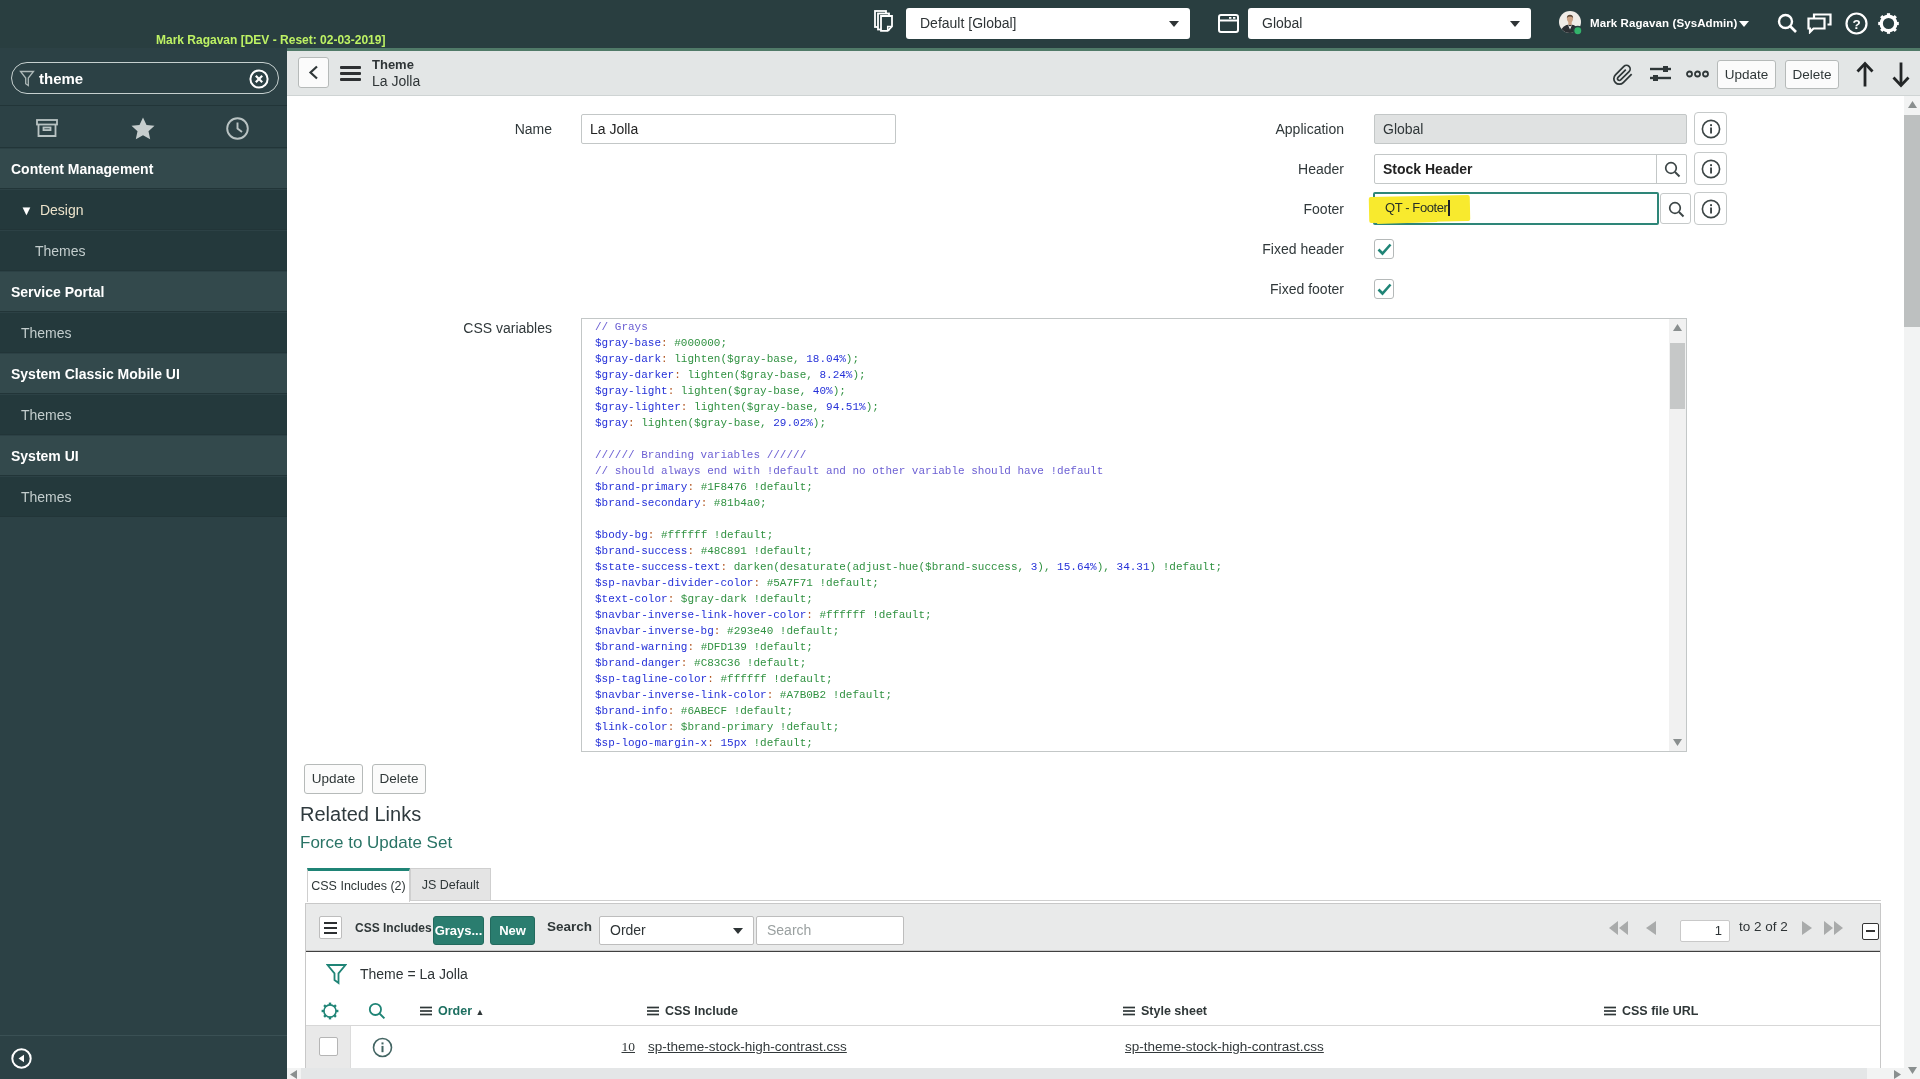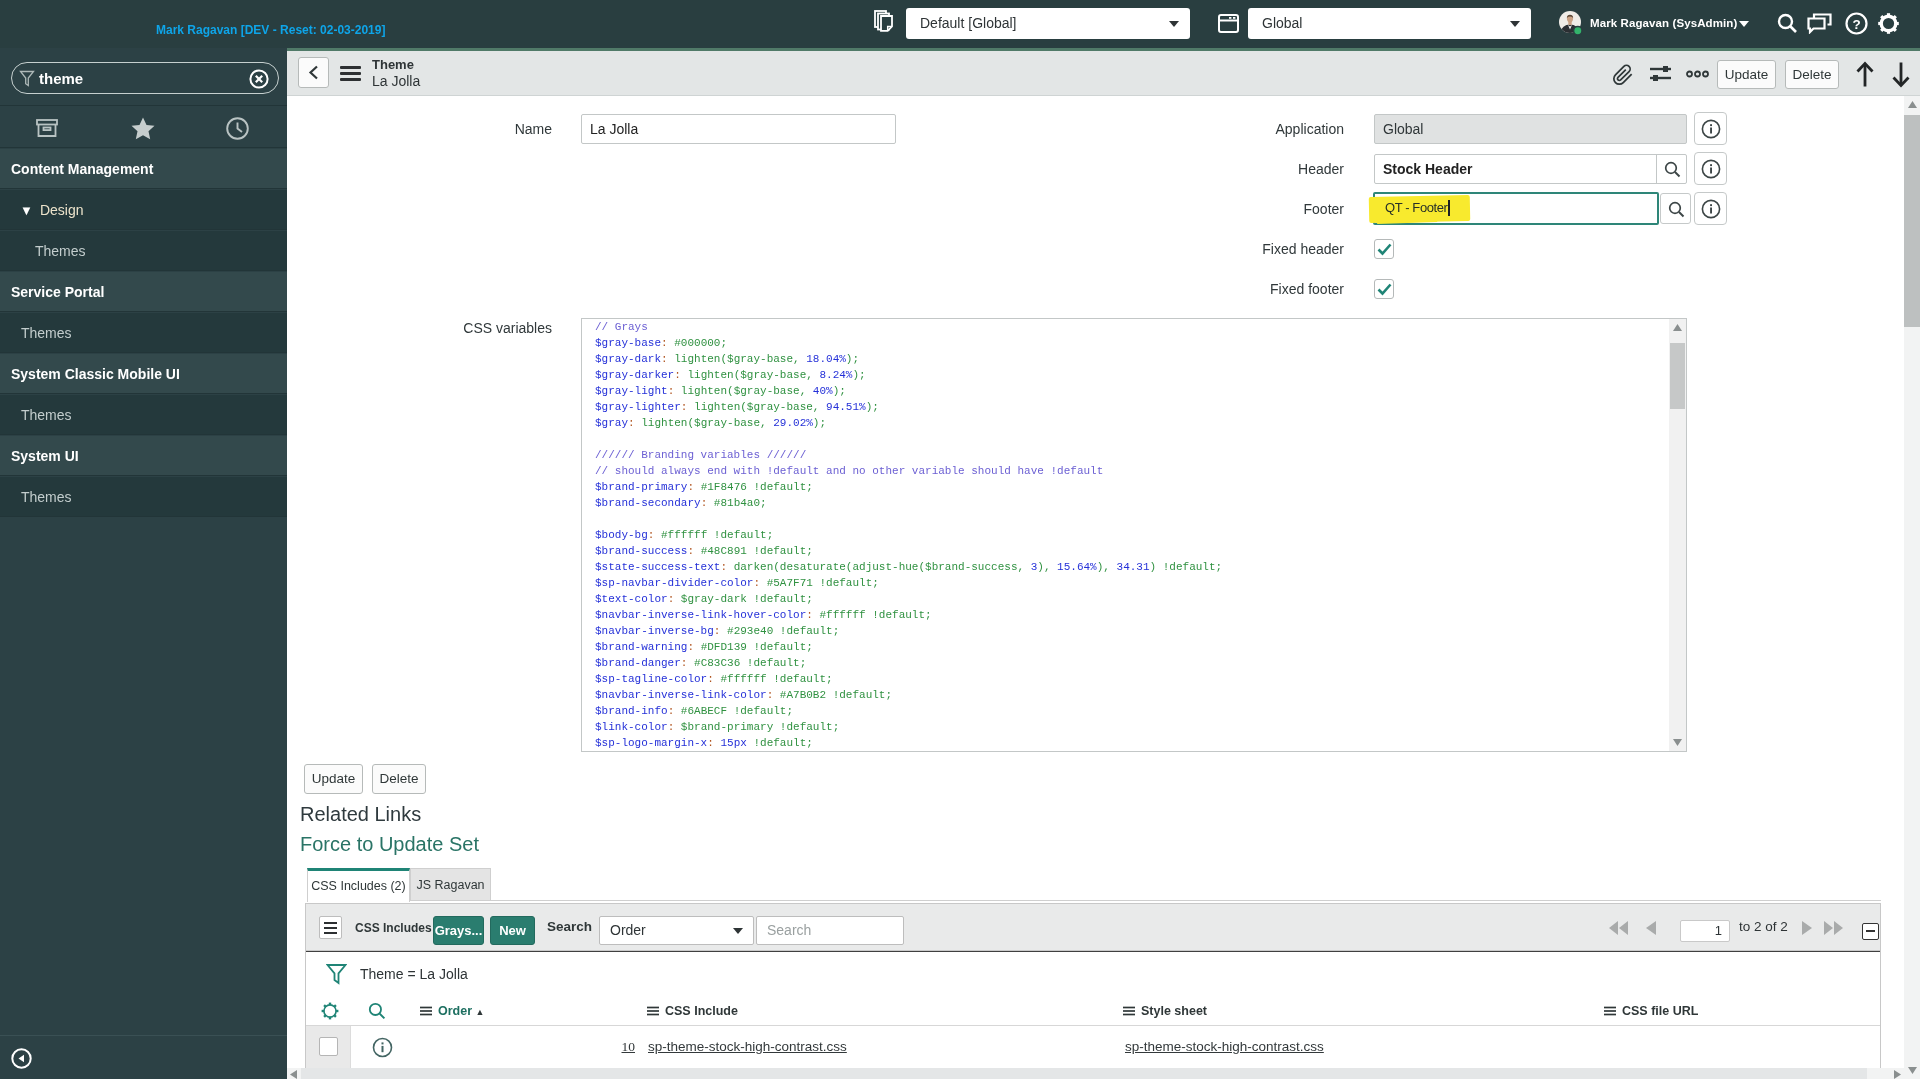--- a/index.html
+++ b/index.html
@@ -5,21 +5,21 @@
 * { margin:0; padding:0; box-sizing:border-box; }
 html,body { width:1920px; height:1079px; overflow:hidden; }
 body { font-family:"Liberation Sans",sans-serif; background:#fff; position:relative; }
 .abs { position:absolute; }
 svg { display:block; }
 
 
 #topbar { position:absolute; left:0; top:0; width:1920px; height:48px; background:#293e40; }
 #logo { position:absolute; left:15px; top:10px; font-size:24px; font-weight:normal; color:#fff; letter-spacing:-0.6px;margin-top:37px; }
 #logo .gn { color:#81b5a1; }
-#usertxt { position:absolute; left:156px; top:23px; font-size:12px; font-weight:bold; color:#0ea5e9; }
+#usertxt { position:absolute; left:156px; top:33px; font-size:12px; font-weight:bold; color:#bef264; }
 .tbsel { position:absolute; top:8px; height:31px; background:#fff; border-radius:3px; font-size:14px; color:#2e3436; line-height:31px; padding-left:14px; }
 .tbsel .car { position:absolute; right:11px; top:13px; width:0; height:0; border-left:5px solid transparent; border-right:5px solid transparent; border-top:6px solid #2e3436; }
 #uname { position:absolute; left:1590px; top:17px; font-size:11.5px; font-weight:bold; color:#fff; letter-spacing:0.1px; }
 #unamecar { position:absolute; left:1739px; top:21px; width:0; height:0; border-left:5px solid transparent; border-right:5px solid transparent; border-top:6px solid #fff; }
 
 
 #sidebar { position:absolute; left:0; top:48px; width:287px; height:1031px; background:#2c4145; }
 #navpill { position:absolute; left:11px; top:14px; width:268px; height:32px; border:1px solid #c6d0cf; border-radius:16px; }
 #navpill .txt { position:absolute; left:27px; top:7px; font-size:15px; font-weight:bold; color:#fff; }
 #iconrow { position:absolute; left:0; top:57px; width:287px; height:43px; border-top:1px solid #223538; border-bottom:1px solid #223538; }
@@ -41,21 +41,21 @@
 
 #codebox { position:absolute; left:581px; top:318px; width:1106px; height:434px; border:1px solid #c3c7c7; background:#fff; overflow:hidden; }
 #code { position:absolute; left:13px; top:0px; font-family:"Liberation Mono",monospace; font-size:11px; line-height:16px; white-space:pre; color:#2f9140; }
 #code .c { color:#6b5fd3; }
 #code .v { color:#2430d8; }
 #code .n { color:#2430d8;margin-top:48px; }
 #code .o { color:#b0541f; }
 
 
 #reltitle { position:absolute; left:300px; top:803px; font-size:20px; color:#2f3a3e; }
-#rellink { position:absolute; left:300px; top:833px; font-size:20px; color:#2a7466; }
+#rellink { position:absolute; left:300px; top:833px; font-size:17px; color:#2a7466; }
 .tab { position:absolute; top:868px; height:33px; font-size:12.5px; color:#2f3738; text-align:center; line-height:31px; white-space:nowrap; }
 .tealbtn { position:absolute; background:#2a7d6f; border-radius:3px; color:#fff; font-weight:bold; font-size:13px; text-align:center; border:1px solid #236a5e; }
 
 
 #vsb { position:absolute; left:1904px; top:96px; width:16px; height:983px; background:#f2f3f3; }
 #hsb { position:absolute; left:287px; top:1068px; width:1617px; height:11px; background:#f2f3f3; }
 </style>
 </head>
 <body>
 
@@ -319,21 +319,21 @@
 </div>
 </div>
 
 <div class="hbtn" style="left:304px; top:764px; width:59px; height:30px; line-height:28px;">Update</div>
 <div class="hbtn" style="left:372px; top:764px; width:54px; height:30px; line-height:28px;">Delete</div>
 <div id="reltitle">Related Links</div>
 <div id="rellink">Force to Update Set</div>
 
 <div class="abs" style="left:409px; top:900px; width:1472px; height:1px; background:#cfcfcf;"></div>
 <div class="tab" style="left:307px; width:103px; height:34px; background:#fff; border:1px solid #cfcfcf; border-top:3px solid #1f8476; border-bottom:none; z-index:2;">CSS Includes (2)</div>
-<div class="tab" style="left:410px; width:81px; height:32px; background:#e4e4e4; border:1px solid #cfcfcf; border-bottom:none; line-height:33px;">JS Ragavan</div>
+<div class="tab" style="left:410px; width:81px; height:32px; background:#e4e4e4; border:1px solid #cfcfcf; border-bottom:none; line-height:33px;">JS Default</div>
 
 <div class="abs" id="panel" style="left:305px; top:903px; width:1576px; height:165px; border:1px solid #c8c8c8; border-bottom:none; background:#404040;">
   <div class="abs" style="left:0; top:0; width:1574px; height:47px; background:#e9eaea; border-bottom:1px solid #c9c9c9;">
     <div class="abs" style="left:13px; top:12px; width:23px; height:23px; background:#fff; border:1px solid #bdbdbd; border-radius:2px;">
       <div style="margin:5px 4px 0;height:2.4px;background:#2d3032;"></div>
       <div style="margin:2.4px 4px 0;height:2.4px;background:#2d3032;"></div>
       <div style="margin:2.4px 4px 0;height:2.4px;background:#2d3032;"></div>
     </div>
     <div class="abs" style="left:49px; top:17px; font-size:12px; font-weight:bold; color:#2f3738;">CSS Includes</div>
     <div class="tealbtn" style="left:127px; top:12px; width:51px; height:29px; line-height:27px;">Grays...</div>

